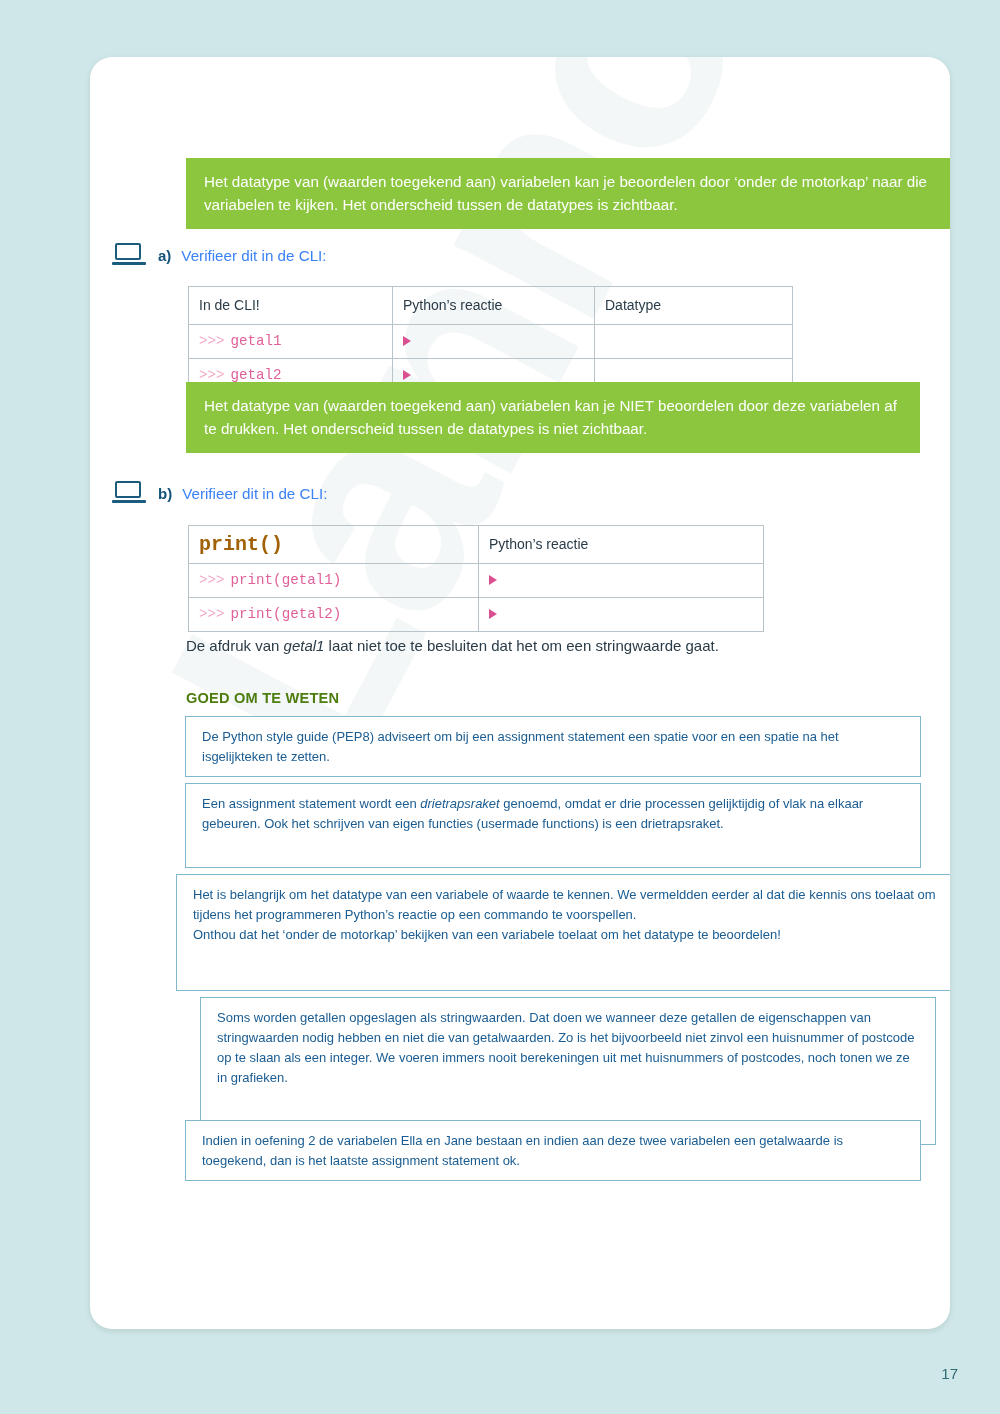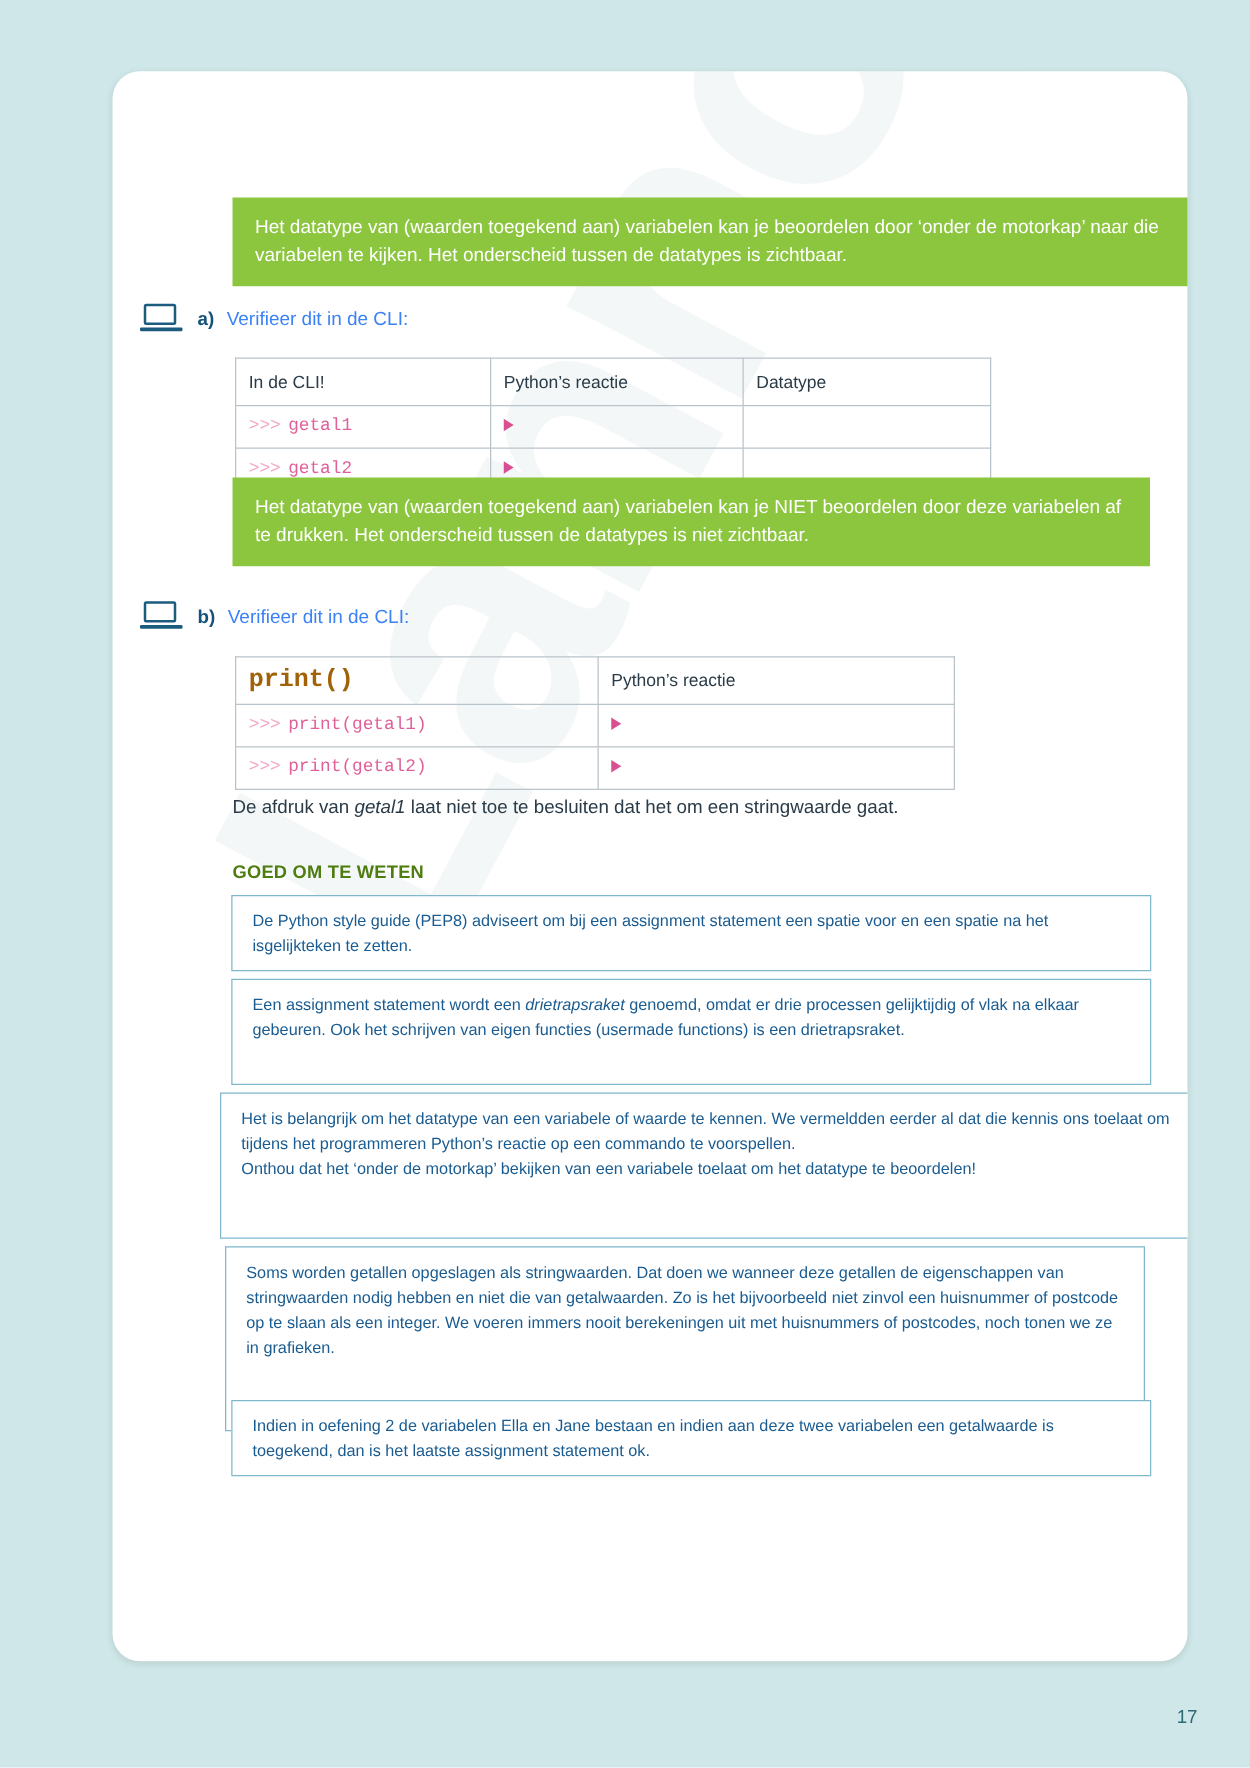--- a/index.html
+++ b/index.html
@@ -290,21 +290,21 @@
 
     <div class="info-box" style="left:95px; top:726px; width:736px; height:85px;">
       <span>Een assignment statement wordt een </span><i>drietrapsraket</i><span> genoemd, omdat er drie processen gelijktijdig of vlak na elkaar gebeuren. Ook het schrijven van eigen functies (usermade functions) is een drietrapsraket.</span>
     </div>
 
     <div class="info-box" style="left:86px; top:817px; width:800px; height:117px;">
       <span>Het is belangrijk om het datatype van een variabele of waarde te kennen. We vermeldden eerder al dat die kennis ons toelaat om tijdens het programmeren Python’s reactie op een commando te voorspellen.</span><br>
       <span>Onthou dat het ‘onder de motorkap’ bekijken van een variabele toelaat om het datatype te beoordelen!</span>
     </div>
 
-    <div class="info-box" style="left:90px; top:940px; width:736px; height:148px;">
+    <div class="info-box" style="left:110px; top:940px; width:736px; height:148px;">
       <span>Soms worden getallen opgeslagen als stringwaarden. Dat doen we wanneer deze getallen de eigenschappen van stringwaarden nodig hebben en niet die van getalwaarden. Zo is het bijvoorbeeld niet zinvol een huisnummer of postcode op te slaan als een integer. We voeren immers nooit berekeningen uit met huisnummers of postcodes, noch tonen we ze in grafieken.</span>
     </div>
 
     <div class="info-box" style="left:95px; top:1063px; width:736px; height:61px;">
       <span>Indien in oefening 2 de variabelen Ella en Jane bestaan en indien aan deze twee variabelen een getalwaarde is toegekend, dan is het laatste assignment statement ok.</span>
     </div>
 
   </div>
 </div>
 

